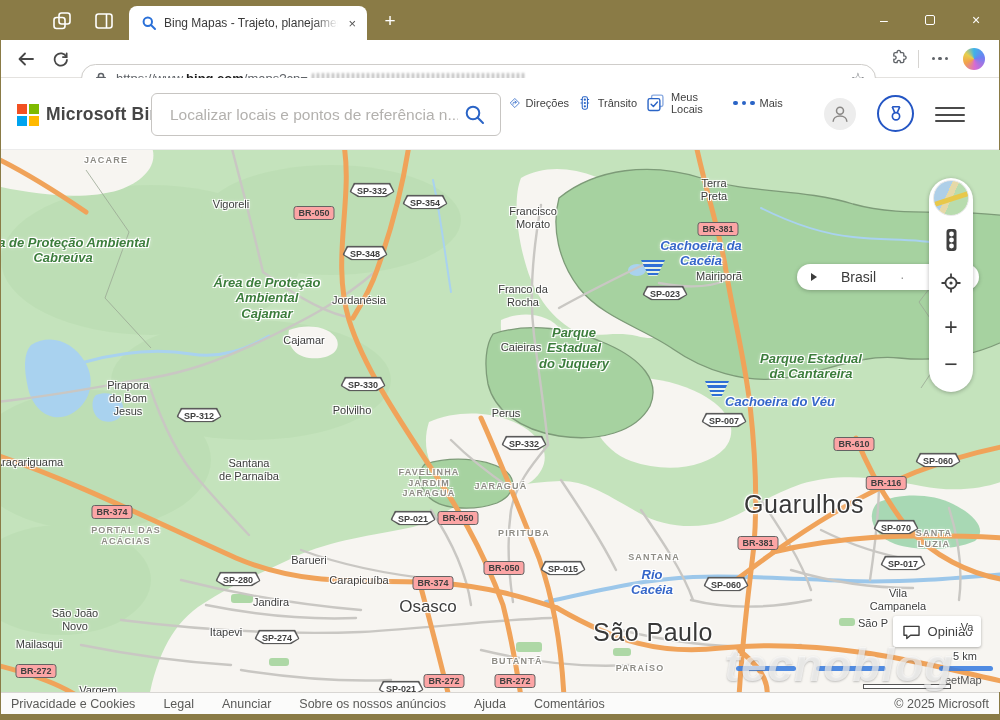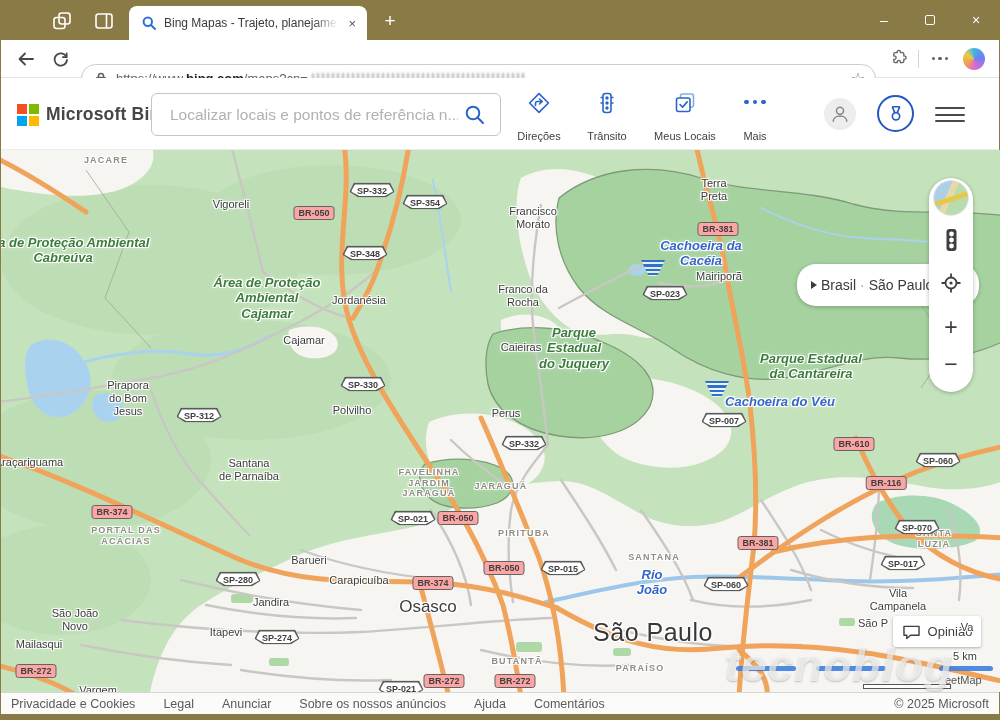--- a/index.html
+++ b/index.html
@@ -56,21 +56,21 @@
   .mslogo{width:21px;height:21px;display:grid;grid-template-columns:10px 10px;grid-template-rows:10px 10px;gap:1.5px;}
   .mslogo i:nth-child(1){background:#f25022;}.mslogo i:nth-child(2){background:#7fba00;}
   .mslogo i:nth-child(3){background:#00a4ef;}.mslogo i:nth-child(4){background:#ffb900;}
   .brand span{font-size:17.5px;color:#464646;font-weight:600;letter-spacing:.2px;}
   .searchbox{position:absolute;left:150px;top:15px;width:350px;height:43px;border:1.5px solid #c7c5c2;
     border-radius:6px;display:flex;align-items:center;padding:0 12px 0 16px;background:#fff;}
   .searchbox input{flex:1;border:none;outline:none;font-size:15.5px;color:#333;font-family:inherit;min-width:0;}
   .searchbox input::placeholder{color:#b3b1ae;}
   .search-btn{flex:none;width:28px;height:28px;display:flex;align-items:center;justify-content:center;}
   .mapnav{position:absolute;left:508px;top:8px;display:flex;gap:8px;}
-  .nav-item{display:flex;flex-direction:column;align-items:center;gap:15px;padding-top:5px;cursor:pointer;justify-content:space-between;}
+  .nav-item{display:flex;flex-direction:row;align-items:center;gap:5px;padding-top:5px;cursor:pointer;}
   .nav-item.n0{width:60px;}.nav-item.n1{width:60px;}.nav-item.n2{width:80px;}.nav-item.n3{width:44px;}
   .nav-lbl{font-size:11px;color:#3f3f3f;}
   .bluedots{display:flex;gap:4px;height:22px;align-items:center;}
   .bluedots i{width:4.5px;height:4.5px;border-radius:50%;background:#2a64c6;}
   .profile-btn{position:absolute;left:823px;top:20px;width:32px;height:32px;border-radius:50%;background:#ededed;
     display:flex;align-items:center;justify-content:center;}
   .rewards-btn{position:absolute;left:876px;top:17px;width:37px;height:37px;border-radius:50%;
     border:2.2px solid #2456c4;display:flex;align-items:center;justify-content:center;background:#fff;}
   .burger{position:absolute;left:934px;top:29px;width:30px;display:flex;flex-direction:column;gap:4.5px;}
   .burger i{height:2px;background:#4a4a4a;border-radius:1px;}
@@ -97,22 +97,22 @@
   .ctrl-strip{position:absolute;right:28px;top:28px;width:44px;height:214px;background:#fff;border-radius:22px;
     box-shadow:0 1px 4px rgba(0,0,0,.28);z-index:3;}
   .ctrl-strip>*{position:absolute;left:50%;transform:translateX(-50%);}
   .layers-btn{top:2px;width:36px;height:36px;border-radius:50%;overflow:hidden;border:1.5px solid #e8e8e8;
     background:linear-gradient(115deg,#aecfe8 0 38%,#e6d9a8 38% 52%,#b8dcae 52% 100%);}
   .layers-btn::after{content:"";position:absolute;left:-4px;top:15px;width:46px;height:5px;background:#e8c84a;transform:rotate(-18deg);}
   .ctrl-btn{width:36px;height:36px;display:flex;align-items:center;justify-content:center;}
   .traffic-btn{top:44px;}.locate-btn{top:87px;}
   .zoomin-btn{top:131px;font-size:23px;color:#3c3c3c;}
   .zoomout-btn{top:168px;font-size:23px;color:#3c3c3c;}
-  .breadcrumb{position:absolute;left:796px;top:114px;width:182px;height:42px;background:#fff;border-radius:19px;
-    box-shadow:0 1px 4px rgba(0,0,0,.25);display:flex;align-items:center;padding-left:14px;gap:4px;z-index:2;cursor:pointer;}
+  .breadcrumb{position:absolute;left:796px;top:114px;width:182px;height:26px;background:#fff;border-radius:19px;
+    box-shadow:0 1px 4px rgba(0,0,0,.25);display:flex;align-items:center;padding-left:14px;gap:24px;z-index:2;cursor:pointer;}
   .bc-chevron{width:0;height:0;border-left:6px solid #3c3c3c;border-top:4.5px solid transparent;border-bottom:4.5px solid transparent;}
   .breadcrumb span{font-size:14px;color:#3a3a3a;}
   .breadcrumb .sep{color:#9a9a9a;}
   .feedback-btn{position:absolute;left:892px;top:466px;width:88px;height:31px;background:#fff;border-radius:3px;
     box-shadow:0 1px 3px rgba(0,0,0,.3);display:flex;align-items:center;justify-content:center;gap:7px;z-index:2;cursor:pointer;}
   .feedback-btn span{font-size:13px;color:#3f3f3f;}
   .watermark{position:absolute;left:688px;top:488px;width:300px;text-align:center;font-size:46px;font-style:italic;font-weight:700;
     color:rgba(255,255,255,.62);text-shadow:0 1px 2px rgba(110,110,110,.4);z-index:2;letter-spacing:1px;pointer-events:none;}
   .wm-dash{position:absolute;height:5px;border-radius:2.5px;background:#3d7fe0;opacity:.9;top:516px;z-index:1;}
   .scale-label{position:absolute;left:952px;top:500px;font-size:11px;color:#3c3c3c;z-index:3;
@@ -400,20 +400,21 @@
     <div class="lbl city" style="left:28px;top:312px">Araçariguama</div>
     <div class="lbl city" style="left:74px;top:470px">São João
 Novo</div>
     <div class="lbl city" style="left:38px;top:494px">Mailasqui</div>
     <div class="lbl city" style="left:225px;top:482px">Itapevi</div>
     <div class="lbl city" style="left:270px;top:452px">Jandira</div>
     <div class="lbl city" style="left:308px;top:410px">Barueri</div>
     <div class="lbl city" style="left:358px;top:430px">Carapicuíba</div>
     <div class="lbl city mid" style="left:427px;top:457px">Osasco</div>
     <div class="lbl city big" style="left:652px;top:483px">São Paulo</div>
+    <div class="lbl city big" style="left:803px;top:355px">Guarulhos</div>
     <div class="lbl city" style="left:897px;top:450px">Vila
 Campanela</div>
     <div class="lbl city" style="left:872px;top:473px">São P</div>
     <div class="lbl city" style="left:966px;top:477px;z-index:3">Va</div>
     <div class="lbl city" style="left:97px;top:540px">Vargem</div>
 
     <div class="lbl dist" style="left:105px;top:10px">JACARE</div>
     <div class="lbl dist" style="left:428px;top:333px">FAVELINHA
 JARDIM
 JARAGUÁ</div>
@@ -434,21 +435,21 @@
     <div class="lbl park" style="left:573px;top:198px">Parque
 Estadual
 do Juquery</div>
     <div class="lbl park" style="left:810px;top:216px">Parque Estadual
 da Cantareira</div>
 
     <div class="lbl water" style="left:700px;top:103px">Cachoeira da
 Cacéia</div>
     <div class="lbl water" style="left:779px;top:252px">Cachoeira do Véu</div>
     <div class="lbl water" style="left:651px;top:432px">Rio
-João</div>
+Cacéia</div>
     <div class="falls" style="left:652px;top:118px"></div>
     <div class="falls" style="left:716px;top:239px"></div>
 
     <div class="shield sp" style="left:371px;top:40px">
         <span>SP-332</span>
       </div>
     <div class="shield sp" style="left:424px;top:52px">
         <span>SP-354</span>
       </div>
     <div class="shield sp" style="left:364px;top:103px">
@@ -477,21 +478,21 @@
       </div>
     <div class="shield sp" style="left:412px;top:368px">
         <span>SP-021</span>
       </div>
     <div class="shield sp" style="left:562px;top:418px">
         <span>SP-015</span>
       </div>
     <div class="shield sp" style="left:937px;top:310px">
         <span>SP-060</span>
       </div>
-    <div class="shield sp" style="left:916px;top:377px">
+    <div class="shield sp" style="left:895px;top:377px">
         <span>SP-070</span>
       </div>
     <div class="shield sp" style="left:902px;top:413px">
         <span>SP-017</span>
       </div>
     <div class="shield sp" style="left:725px;top:434px">
         <span>SP-060</span>
       </div>
     <div class="shield sp" style="left:400px;top:538px">
         <span>SP-021</span>

